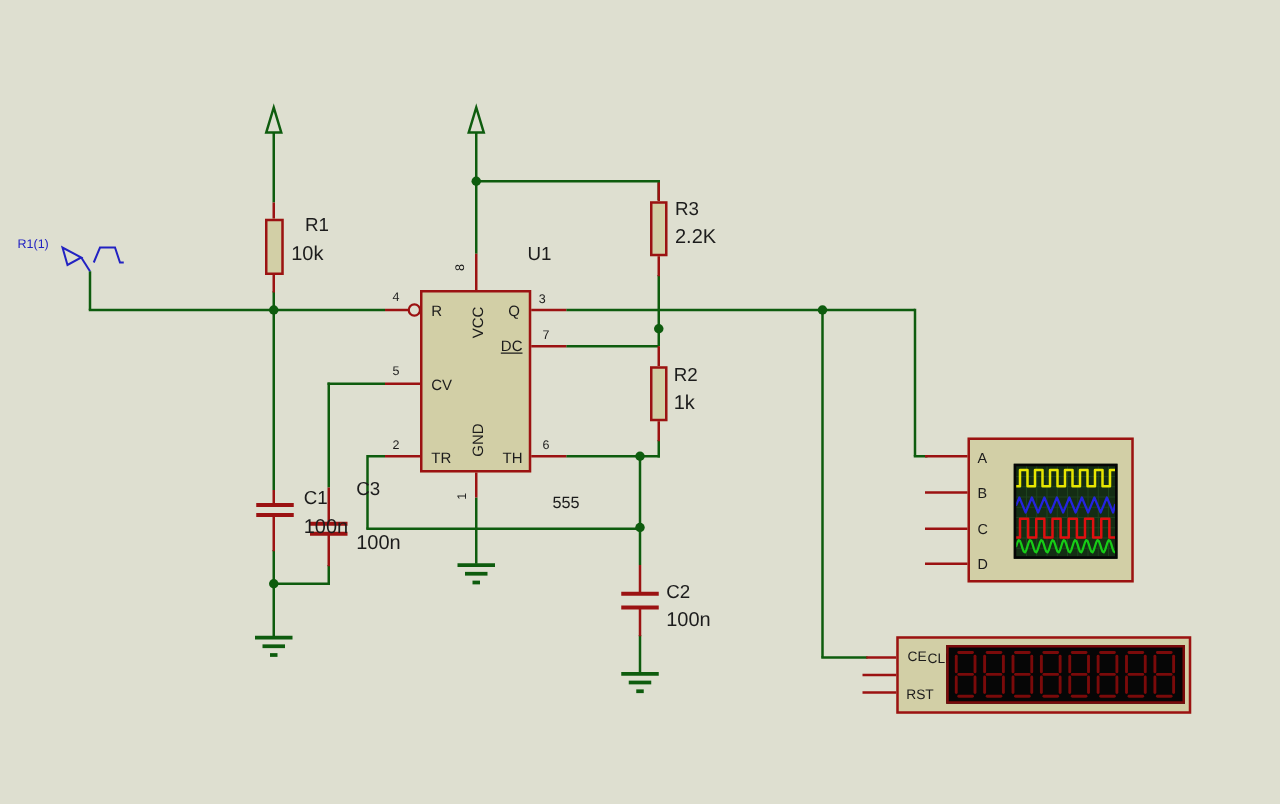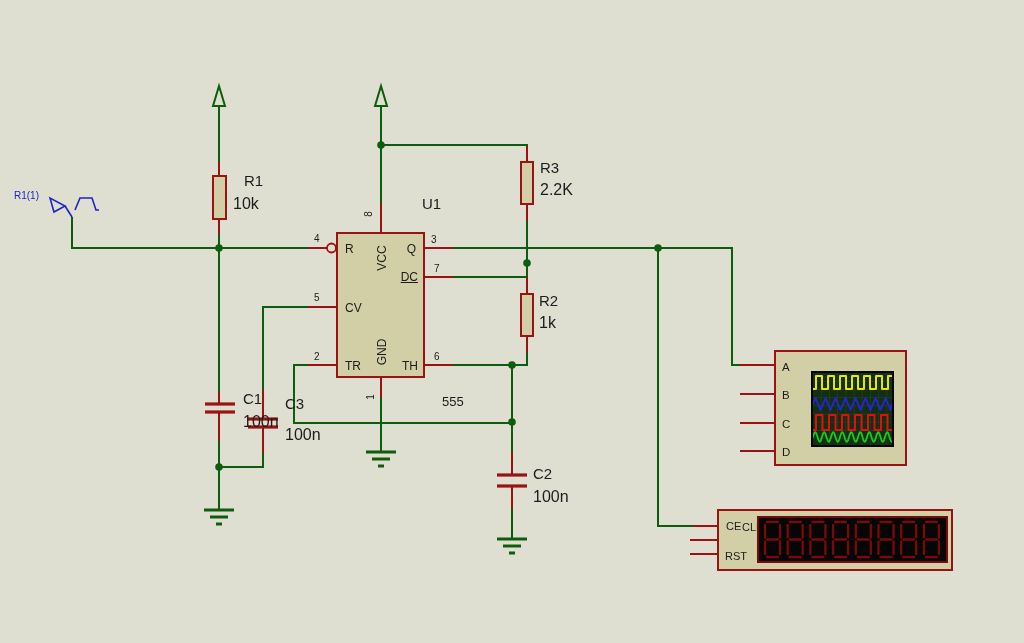--- a/index.html
+++ b/index.html
@@ -286,21 +286,21 @@
 
   <span class="lbl ref" style="left:244px;top:173px;">R1</span>
   <span class="lbl val" style="left:233px;top:196px;">10k</span>
   <span class="lbl ref" style="left:540px;top:160px;">R3</span>
   <span class="lbl val" style="left:540px;top:182px;">2.2K</span>
   <span class="lbl ref" style="left:539px;top:293px;">R2</span>
   <span class="lbl val" style="left:539px;top:315px;">1k</span>
 
   <span class="lbl ref" style="left:243px;top:391px;">C1</span>
   <span class="lbl val" style="left:243px;top:414px;">100n</span>
-  <span class="lbl ref" style="left:285px;top:396px;">C3</span>
+  <span class="lbl ref" style="left:285px;top:384px;">C3</span>
   <span class="lbl val" style="left:285px;top:427px;">100n</span>
   <span class="lbl ref" style="left:533px;top:466px;">C2</span>
   <span class="lbl val" style="left:533px;top:489px;">100n</span>
 
   <span class="lbl ref" style="left:422px;top:196px;">U1</span>
   <span class="lbl val" style="left:426px;top:395px;font-size:13px;margin-left:16px;">555</span>
 
   <span class="lbl pin-num" style="left:314px;top:234px;">4</span>
   <span class="lbl pin-num" style="left:314px;top:293px;">5</span>
   <span class="lbl pin-num" style="left:314px;top:352px;">2</span>

